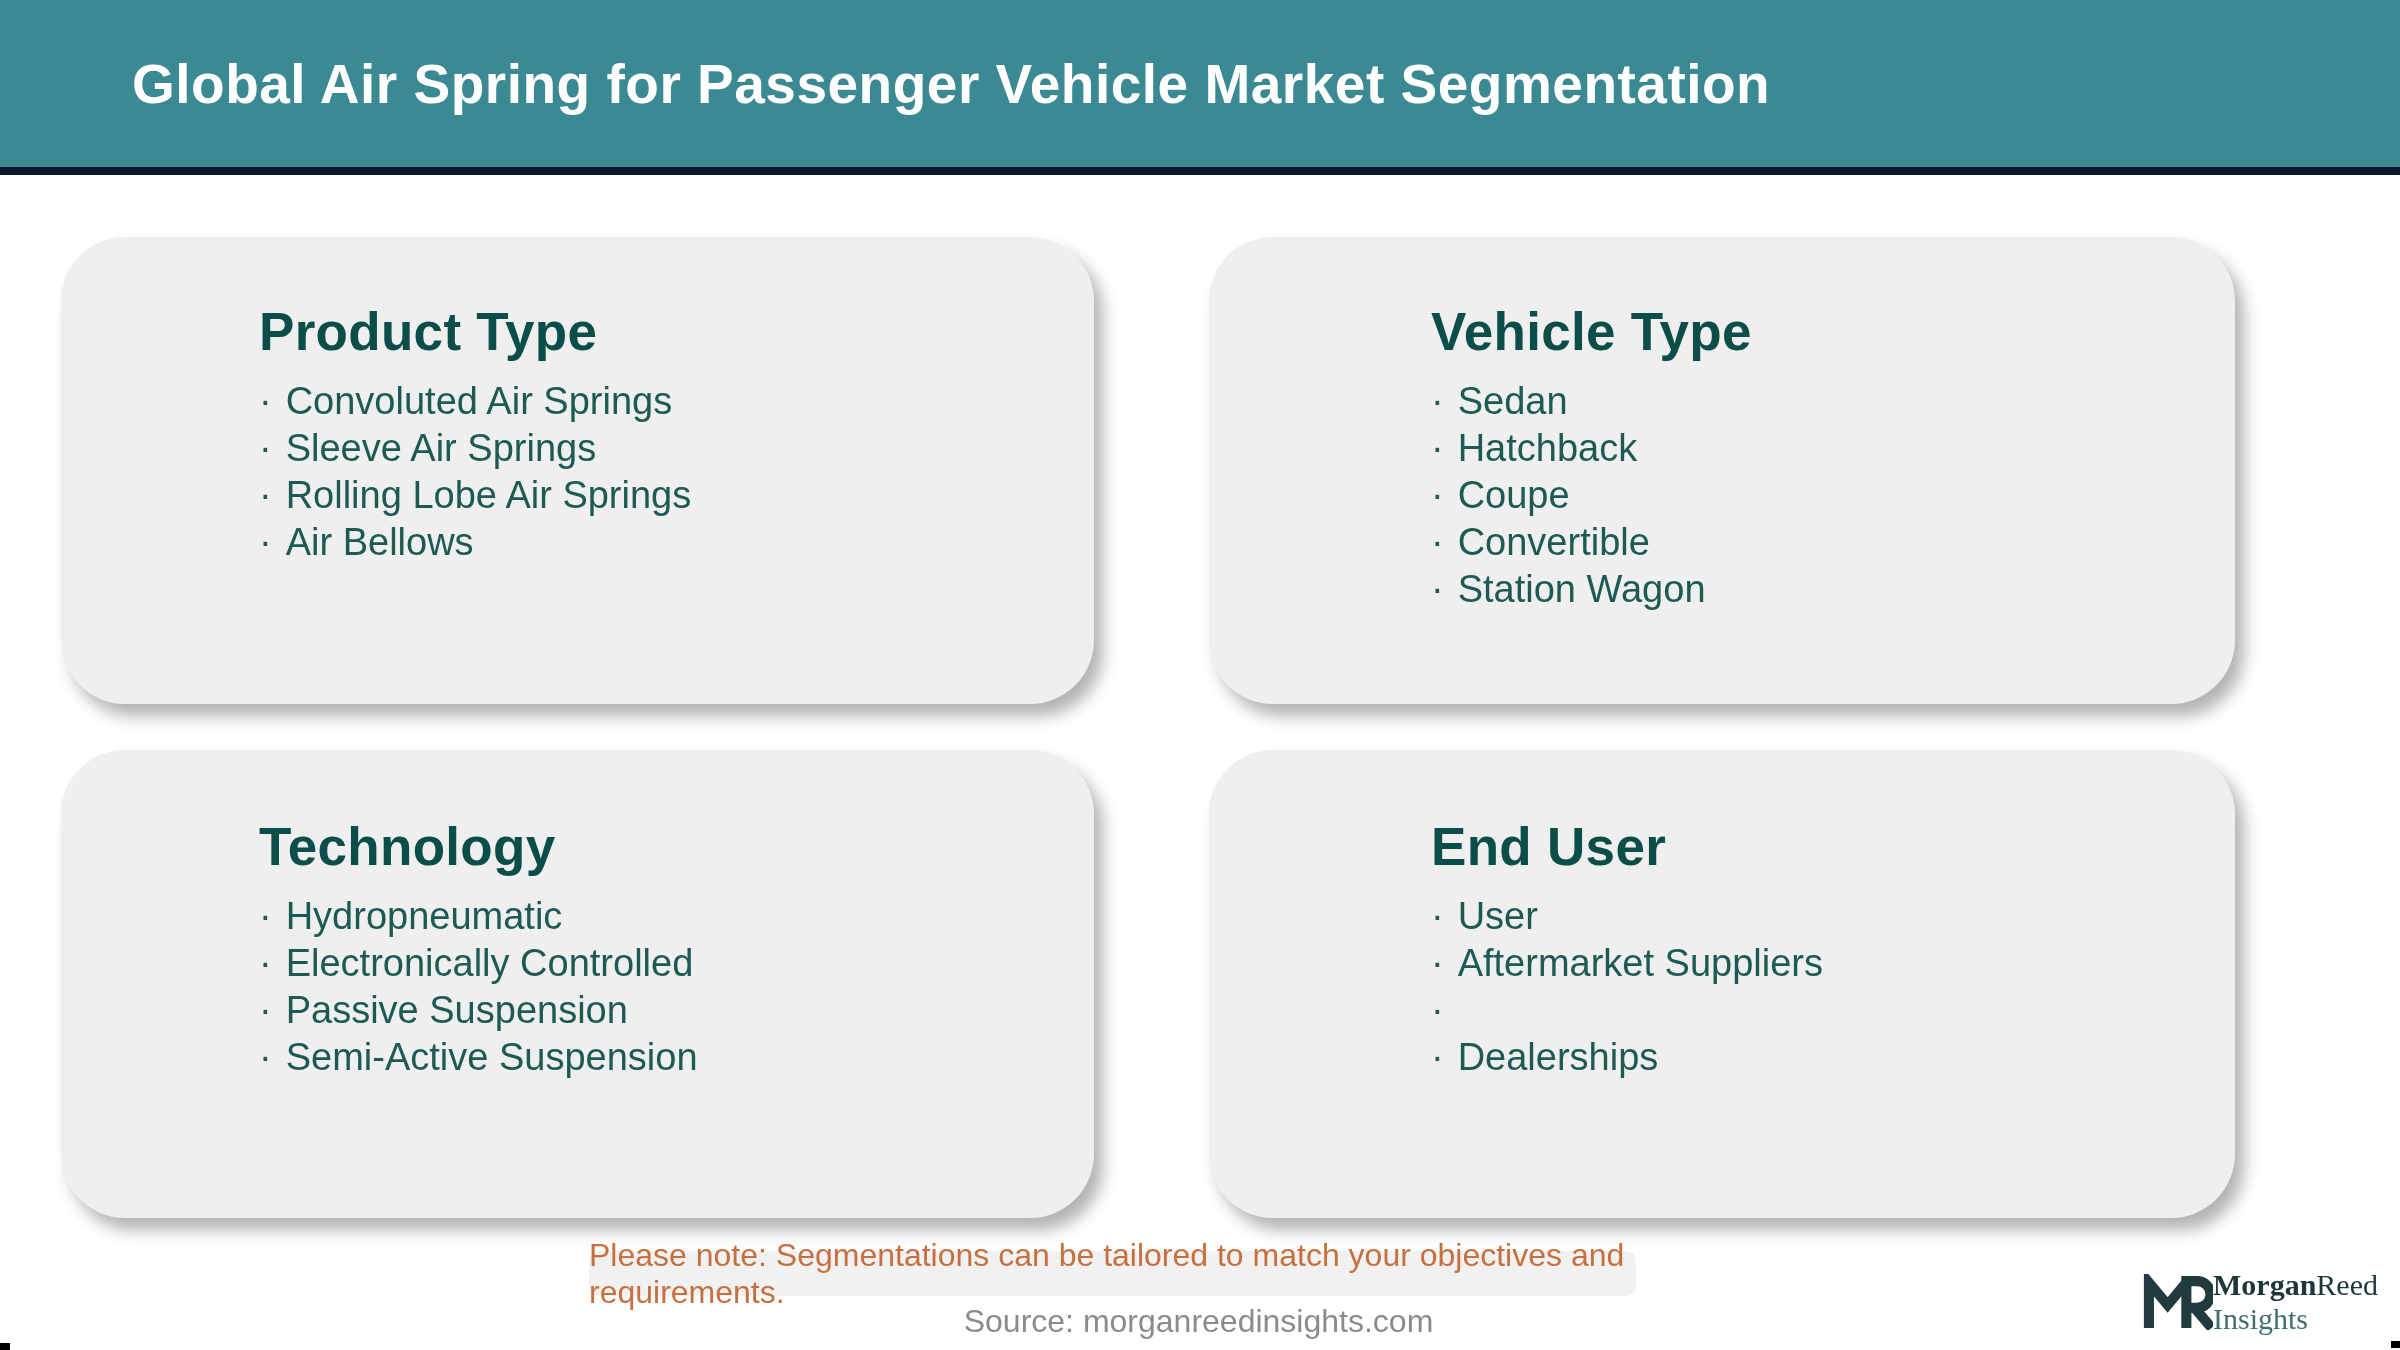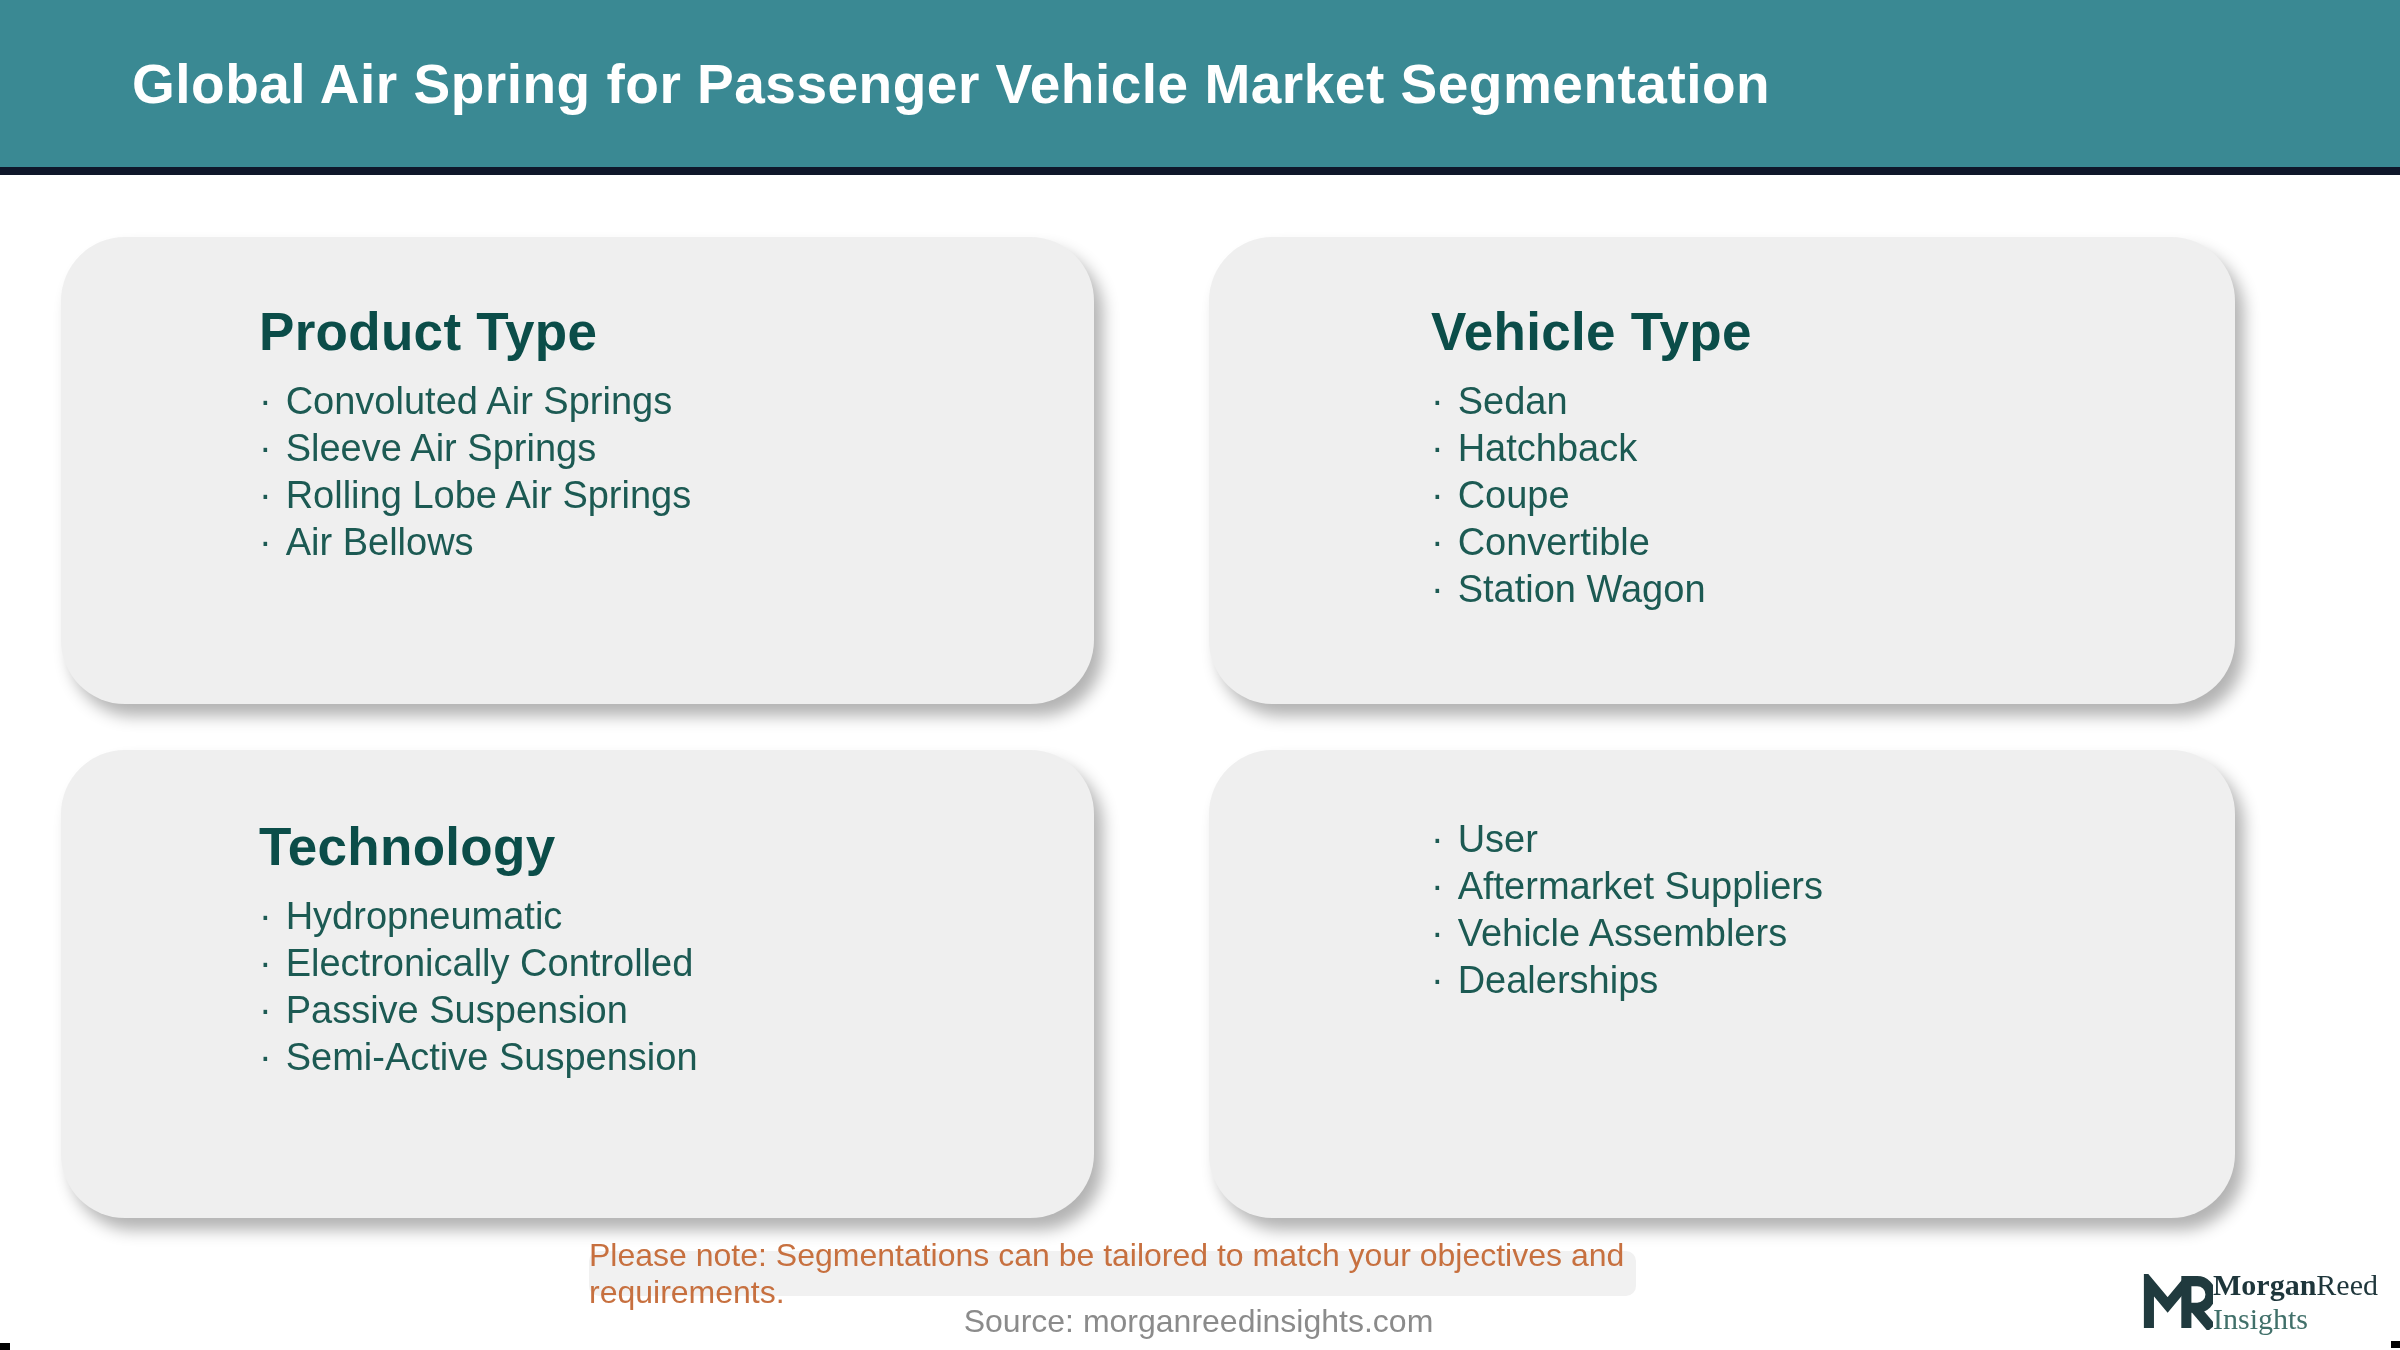--- a/index.html
+++ b/index.html
@@ -115,32 +115,32 @@
           <span>Passive Suspension</span>
         </li>
         <li>
           <span class="bullet">·</span>
           <span>Semi-Active Suspension</span>
         </li>
       </ul>
   </section>
 
   <section class="card c4">
+    <h2 class="card-title">End User</h2>
     <ul class="card-items">
         <li>
           <span class="bullet">·</span>
           <span>User</span>
         </li>
         <li>
           <span class="bullet">·</span>
           <span>Aftermarket Suppliers</span>
         </li>
         <li>
           <span class="bullet">·</span>
-          <span>Vehicle Assemblers</span>
         </li>
         <li>
           <span class="bullet">·</span>
           <span>Dealerships</span>
         </li>
       </ul>
   </section>
 
   <div class="note">
     <span>Please note: Segmentations can be tailored to match your objectives and requirements.</span>

